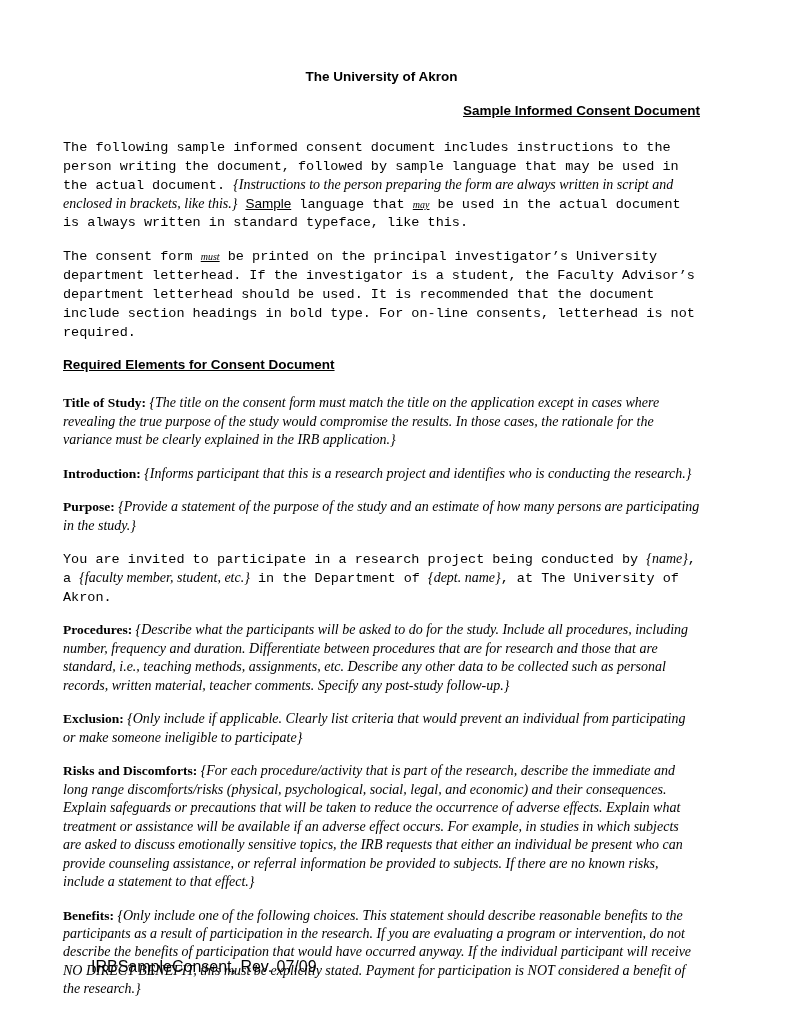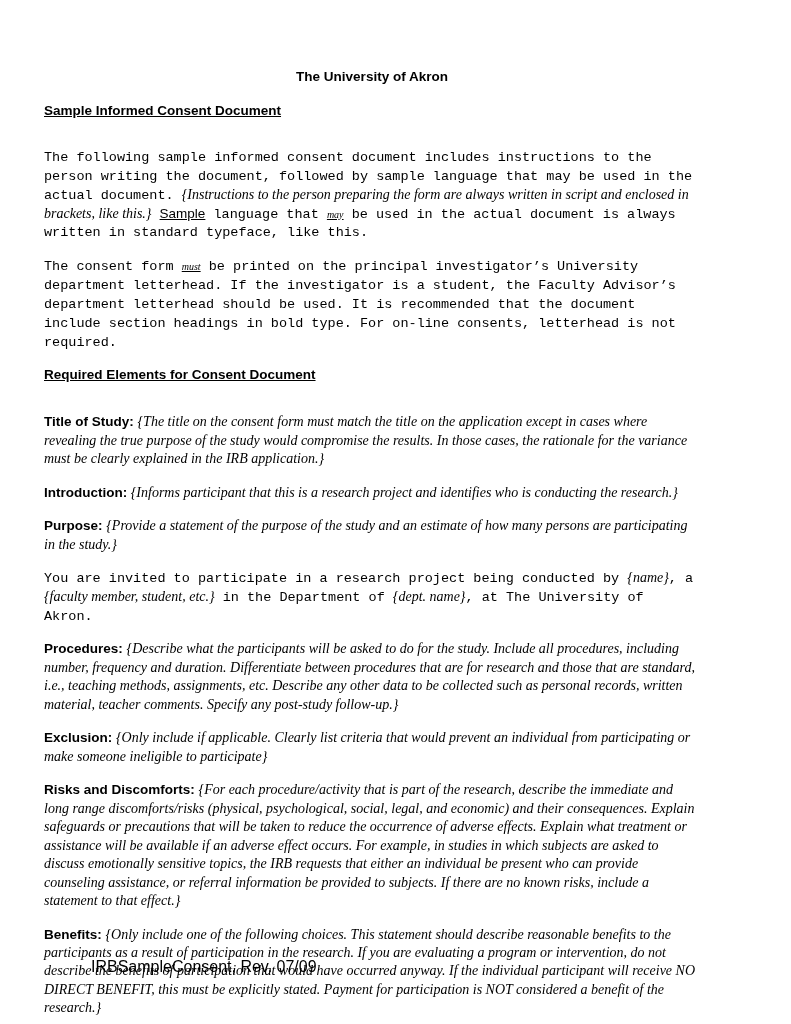--- a/index.html
+++ b/index.html
@@ -8,48 +8,48 @@
     width: 791px;
     height: 1024px;
     position: relative;
     font-family: "Liberation Sans", sans-serif;
     color: #000000;
   }
   .page {
     width: 791px;
     height: 1020px;
     background: #ffffff;
-    padding: 68px 91px 0 44px;
+    padding: 68px 91px 0 63px;
     position: relative;
   }
   .header-line {
     text-align: center;
     font-family: "Liberation Sans", sans-serif;
     font-weight: bold;
     font-size: 13.5px;
     line-height: 1.35;
   }
   .doc-title {
-    text-align: left;
+    text-align: right;
     font-family: "Liberation Sans", sans-serif;
     font-weight: bold;
     font-size: 13.5px;
     text-decoration: underline;
     margin-top: 17px;
-    margin-bottom: 30px;
+    margin-bottom: 20px;
   }
   .para {
     font-family: "Liberation Sans", sans-serif;
     font-size: 13.5px;
     line-height: 1.32;
     margin-bottom: 15px;
   }
-  .section-heading { margin-bottom: 29px; }
+  .section-heading { margin-bottom: 20px; }
   .run-n  { font-family: Liberation Mono, monospace; }
-  .run-b  { font-family: Liberation Sans, sans-serif; font-weight: bold; }
+  .run-b  { font-family: Liberation Serif, serif; font-weight: bold; }
   .run-u  { font-family: "Liberation Sans", sans-serif; text-decoration: underline; }
   .run-bu { font-family: "Liberation Sans", sans-serif; font-weight: bold; text-decoration: underline; }
   .run-i  { font-family: "Liberation Serif", serif; font-style: italic; font-size: 14px; }
   .run-iu { font-family: "Liberation Serif", serif; font-style: italic; font-size: 10px; text-decoration: underline; }
   .footer {
     position: absolute;
     left: 91px;
     bottom: 44px;
     font-family: "Liberation Sans", sans-serif;
     font-size: 16px;

